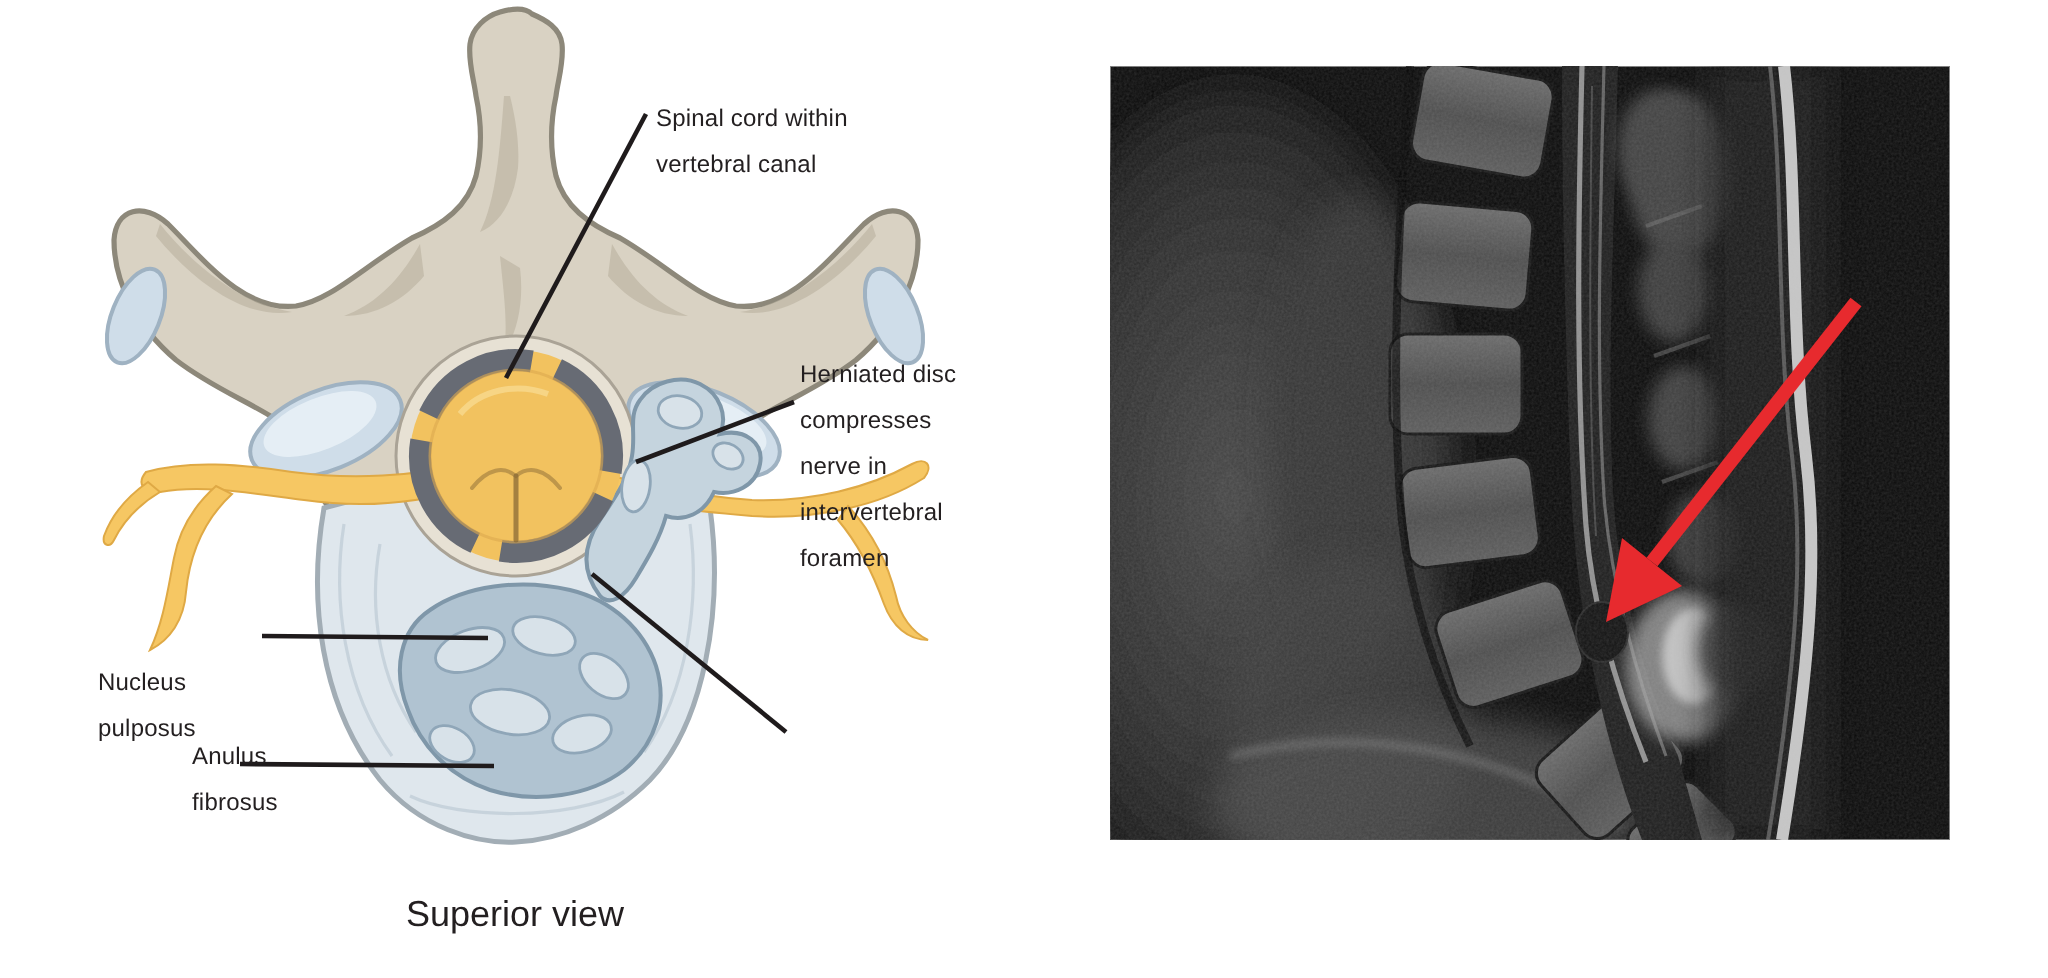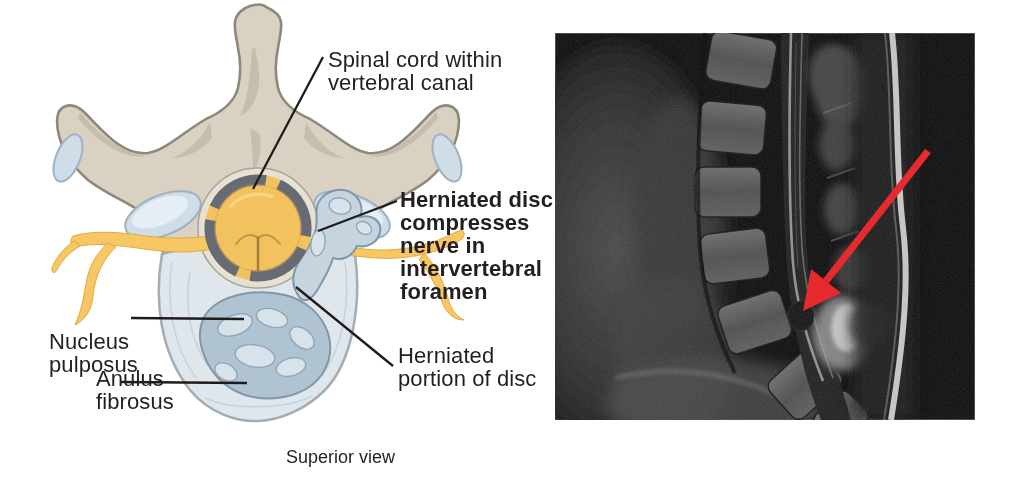--- a/index.html
+++ b/index.html
@@ -4,30 +4,30 @@
 <style>
   html,body{margin:0;padding:0;background:#ffffff;}
   .stage{
     position:relative;width:1024px;height:489px;background:#ffffff;overflow:hidden;
     font-family:"Liberation Sans", sans-serif;
   }
   .stage svg{position:absolute;display:block;}
   .illus{left:0;top:0;}
   .mri{left:555px;top:33px;}
   .lbl{
-    position:absolute;color:var(--c-text,#231f20);font-size:22px;line-height:23px;
+    position:absolute;color:var(--c-text,#231f20);font-size:12px;line-height:23px;
     white-space:pre-line;letter-spacing:0.1px;
   }
   #lbl-spinal-cord{left:328px;top:48px;}
-  #lbl-herniated-disc{left:400px;top:188px;font-weight:bold;}
+  #lbl-herniated-disc{left:400px;top:176px;}
   #lbl-nucleus{left:49px;top:305px;margin-top:25px;}
   #lbl-anulus{left:49px;top:367px;margin-left:47px;}
   #lbl-herniated-portion{left:398px;top:344px;}
   #fig-caption{
-    position:absolute;left:120px;top:447px;width:275px;text-align:right;
+    position:absolute;left:120px;top:447px;width:275px;text-align:center;
     color:var(--c-text,#231f20);font-size:18px;
   }
   
   .bone{fill:var(--c-bone,#d9d2c3);stroke:var(--c-bone-outline,#8d887a);stroke-width:2.6;}
   .boneshade{fill:var(--c-bone-shadow,#b9b19e);opacity:.6;stroke:none;}
   .facet{fill:var(--c-cartilage,#cfdde9);stroke:#9fb2c2;stroke-width:2;}
   .facet-hi{fill:#e9f1f7;stroke:none;opacity:.85;}
   .disc{fill:var(--c-disc,#dfe7ed);stroke:var(--c-disc-outline,#a2adb5);stroke-width:2.5;}
   .lamella{fill:none;stroke:#c3cfd8;stroke-width:1.6;opacity:.85;}
   .nucleus{fill:var(--c-nucleus,#b0c3d1);stroke:var(--c-nucleus-outline,#7f97a9);stroke-width:2;}
@@ -164,22 +164,20 @@
 vertebral canal</div>
   <div class="lbl" id="lbl-herniated-disc">Herniated disc
 compresses
 nerve in
 intervertebral
 foramen</div>
   <div class="lbl" id="lbl-nucleus">Nucleus
 pulposus</div>
   <div class="lbl" id="lbl-anulus">Anulus
 fibrosus</div>
-  <div class="lbl" id="lbl-herniated-portion">Herniated
-portion of disc</div>
   <div id="fig-caption">Superior view</div>
 
   <svg class="mri" width="420" height="387" viewBox="0 0 420 387">
     <defs>
       <linearGradient id="gradV" x1="0" y1="0" x2="0" y2="1">
         <stop offset="0" stop-color="#696969"></stop>
         <stop offset="0.5" stop-color="#4c4c4c"></stop>
         <stop offset="1" stop-color="#5b5b5b"></stop>
       </linearGradient>
       <radialGradient id="gradSoft" cx="0.5" cy="0.5" r="0.6">

